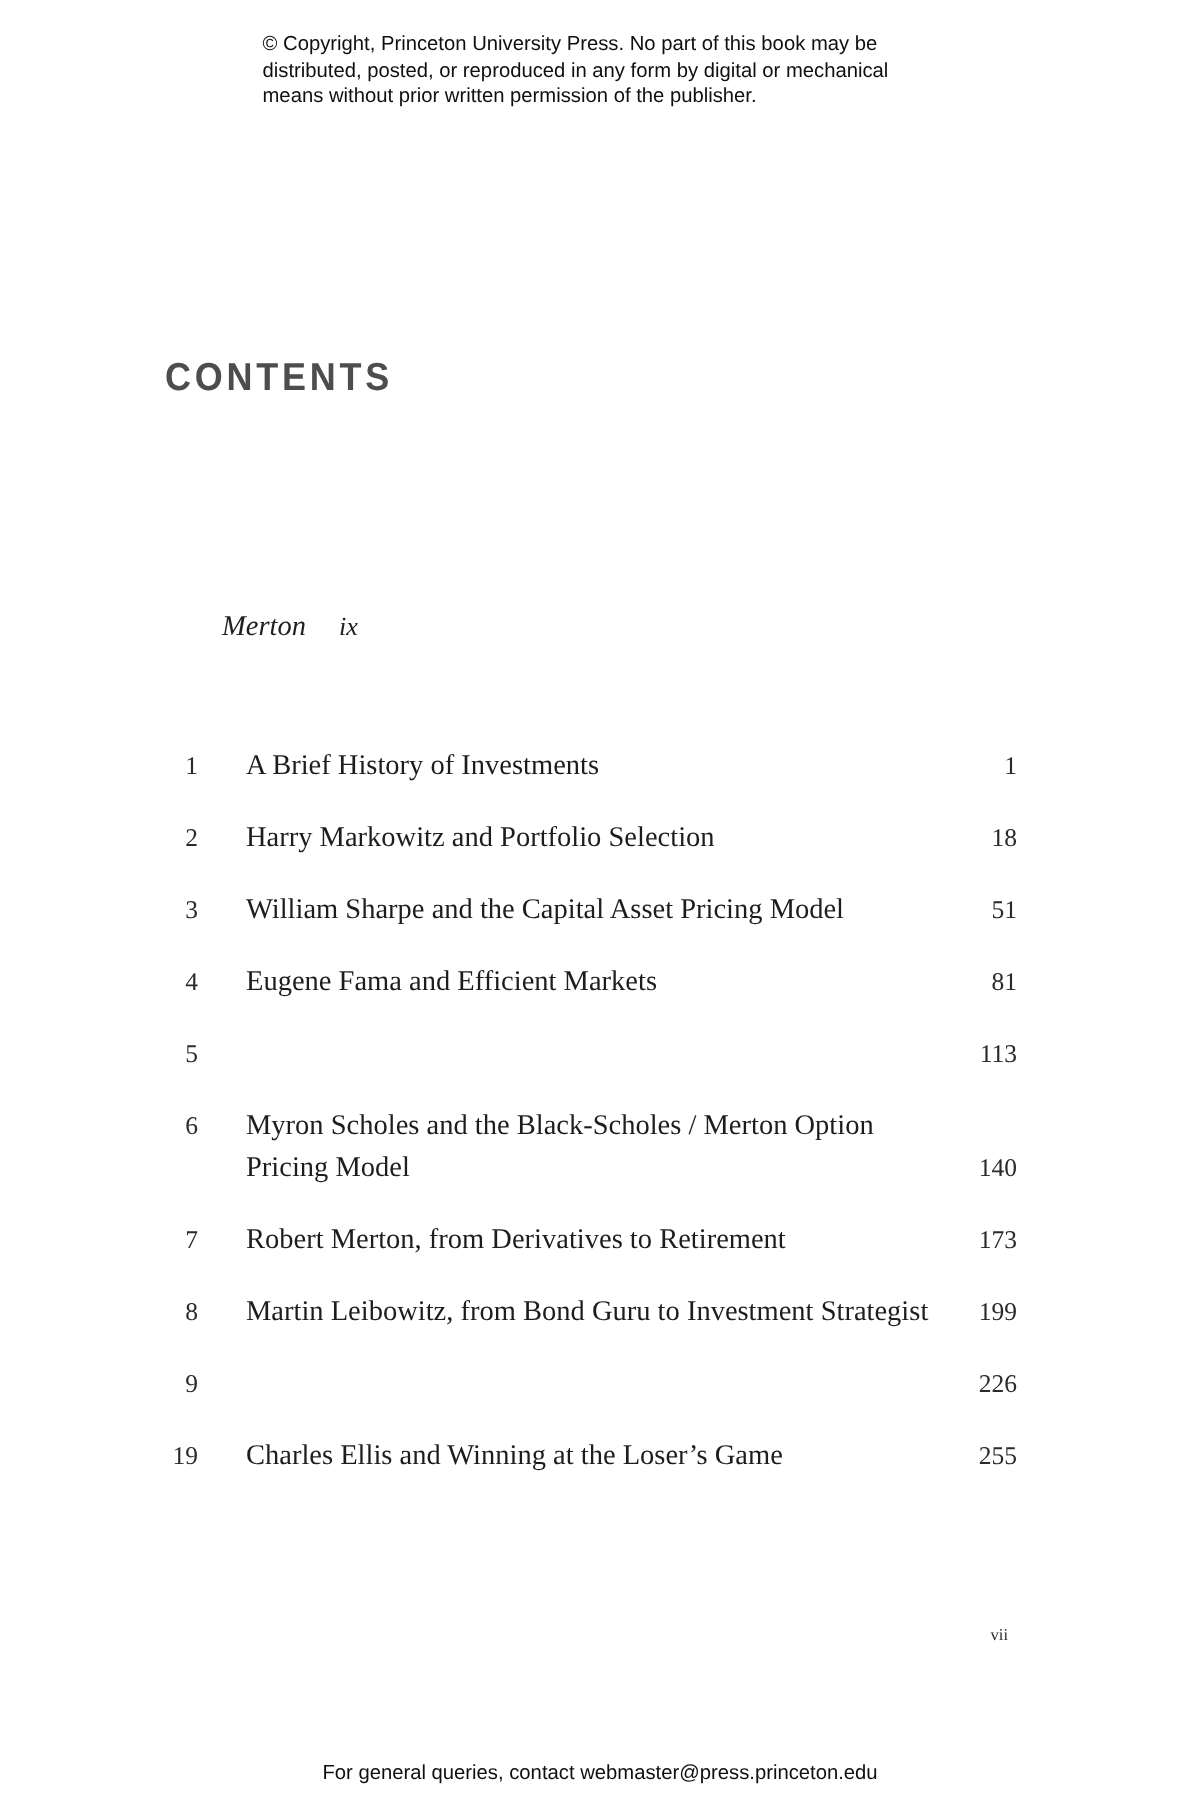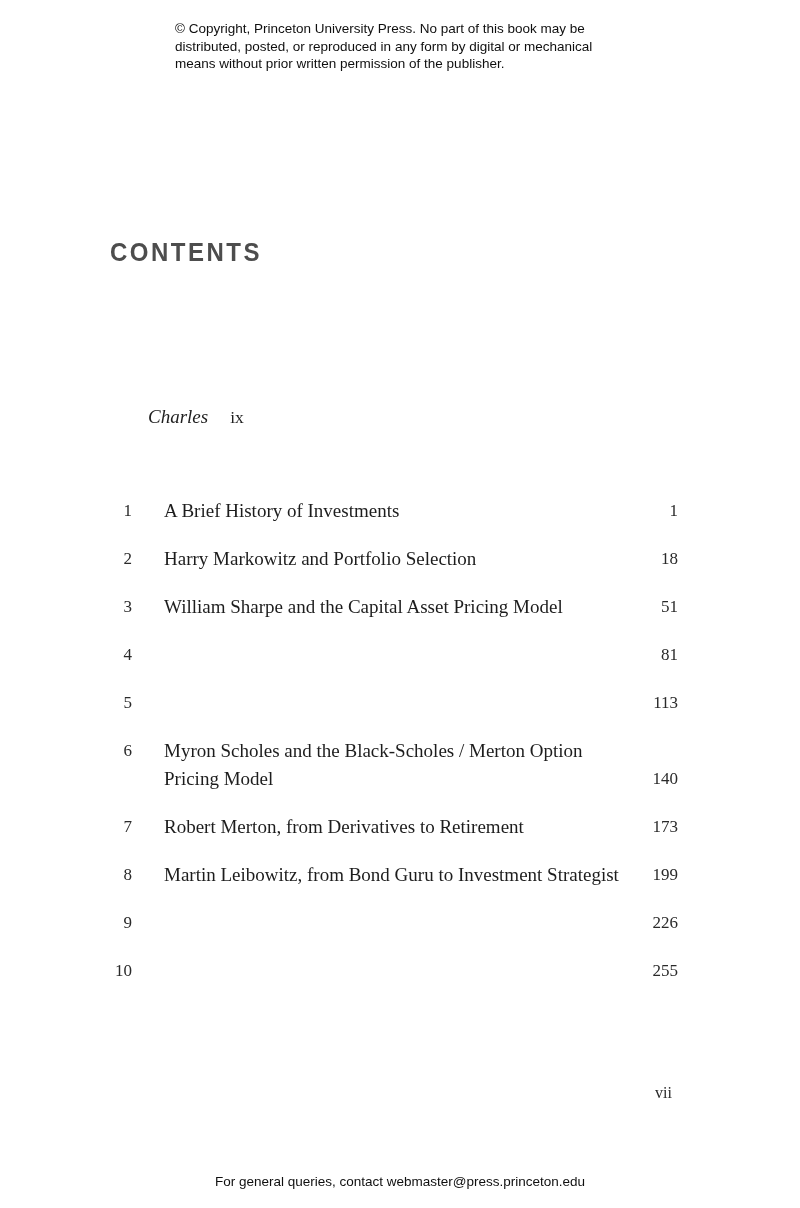--- a/index.html
+++ b/index.html
@@ -42,21 +42,21 @@
 
   .front-matter {
     position: absolute;
     top: 400px;
     left: 148px;
     font-size: 19px;
     line-height: 34px;
   }
   .front-matter .fm-row { white-space: nowrap; }
   .front-matter .fm-title { font-style: italic; }
-  .front-matter .fm-page { margin-left: 22px; font-size: 17.5px; }
+  .front-matter .fm-page { margin-left: 22px; font-size: 17.5px; font-style: italic; }
 
   .toc {
     position: absolute;
     top: 497px;
     left: 112px;
     width: 566px;
   }
   .toc-entry {
     display: flex;
     margin-bottom: 20px;
@@ -81,21 +81,21 @@
     margin-left: auto;
     align-self: flex-end;
     font-size: 17px;
     color: #2a2a2a;
   }
 
   .folio {
     position: absolute;
     top: 1084px;
     right: 128px;
-    font-size: 16px;
+    font-size: 11px;
     color: #2a2a2a;
   }
 
   .footer-query {
     position: absolute;
     top: 1174px;
     left: 0;
     width: 800px;
     text-align: center;
     font-family: "Liberation Sans", sans-serif;
@@ -105,21 +105,21 @@
 </style>
 </head>
 <body>
 
 <div class="copyright">© Copyright, Princeton University Press. No part of this book may be distributed, posted, or reproduced in any form by digital or mechanical means without prior written permission of the publisher.</div>
 
 <div class="contents-heading">CONTENTS</div>
 
 <div class="front-matter">
   <div class="fm-row">
-    <span class="fm-title">Charles</span><span class="fm-page">ix</span>
+    <span class="fm-title">Merton</span><span class="fm-page">ix</span>
   </div>
 </div>
 
 <div class="toc">
   <div class="toc-entry">
     <span class="ch-num">1</span>
     <span class="ch-title">A Brief History of Investments</span>
     <span class="ch-page">1</span>
   </div>
   <div class="toc-entry">
@@ -127,20 +127,21 @@
     <span class="ch-title">Harry Markowitz and Portfolio Selection</span>
     <span class="ch-page">18</span>
   </div>
   <div class="toc-entry">
     <span class="ch-num">3</span>
     <span class="ch-title">William Sharpe and the Capital Asset Pricing Model</span>
     <span class="ch-page">51</span>
   </div>
   <div class="toc-entry">
     <span class="ch-num">4</span>
+    <span class="ch-title">Eugene Fama and Efficient Markets</span>
     <span class="ch-page">81</span>
   </div>
   <div class="toc-entry">
     <span class="ch-num">5</span>
     <span class="ch-page">113</span>
   </div>
   <div class="toc-entry">
     <span class="ch-num">6</span>
     <span class="ch-title">Myron Scholes and the Black-Scholes / Merton Option Pricing Model</span>
     <span class="ch-page">140</span>
@@ -153,20 +154,21 @@
   <div class="toc-entry">
     <span class="ch-num">8</span>
     <span class="ch-title">Martin Leibowitz, from Bond Guru to Investment Strategist</span>
     <span class="ch-page">199</span>
   </div>
   <div class="toc-entry">
     <span class="ch-num">9</span>
     <span class="ch-page">226</span>
   </div>
   <div class="toc-entry">
-    <span class="ch-num">10</span>
+    <span class="ch-num">19</span>
+    <span class="ch-title">Charles Ellis and Winning at the Loser’s Game</span>
     <span class="ch-page">255</span>
   </div>
 </div>
 
 <div class="folio">vii</div>
 
 <div class="footer-query">For general queries, contact webmaster@press.princeton.edu</div>
 
 </body></html>

